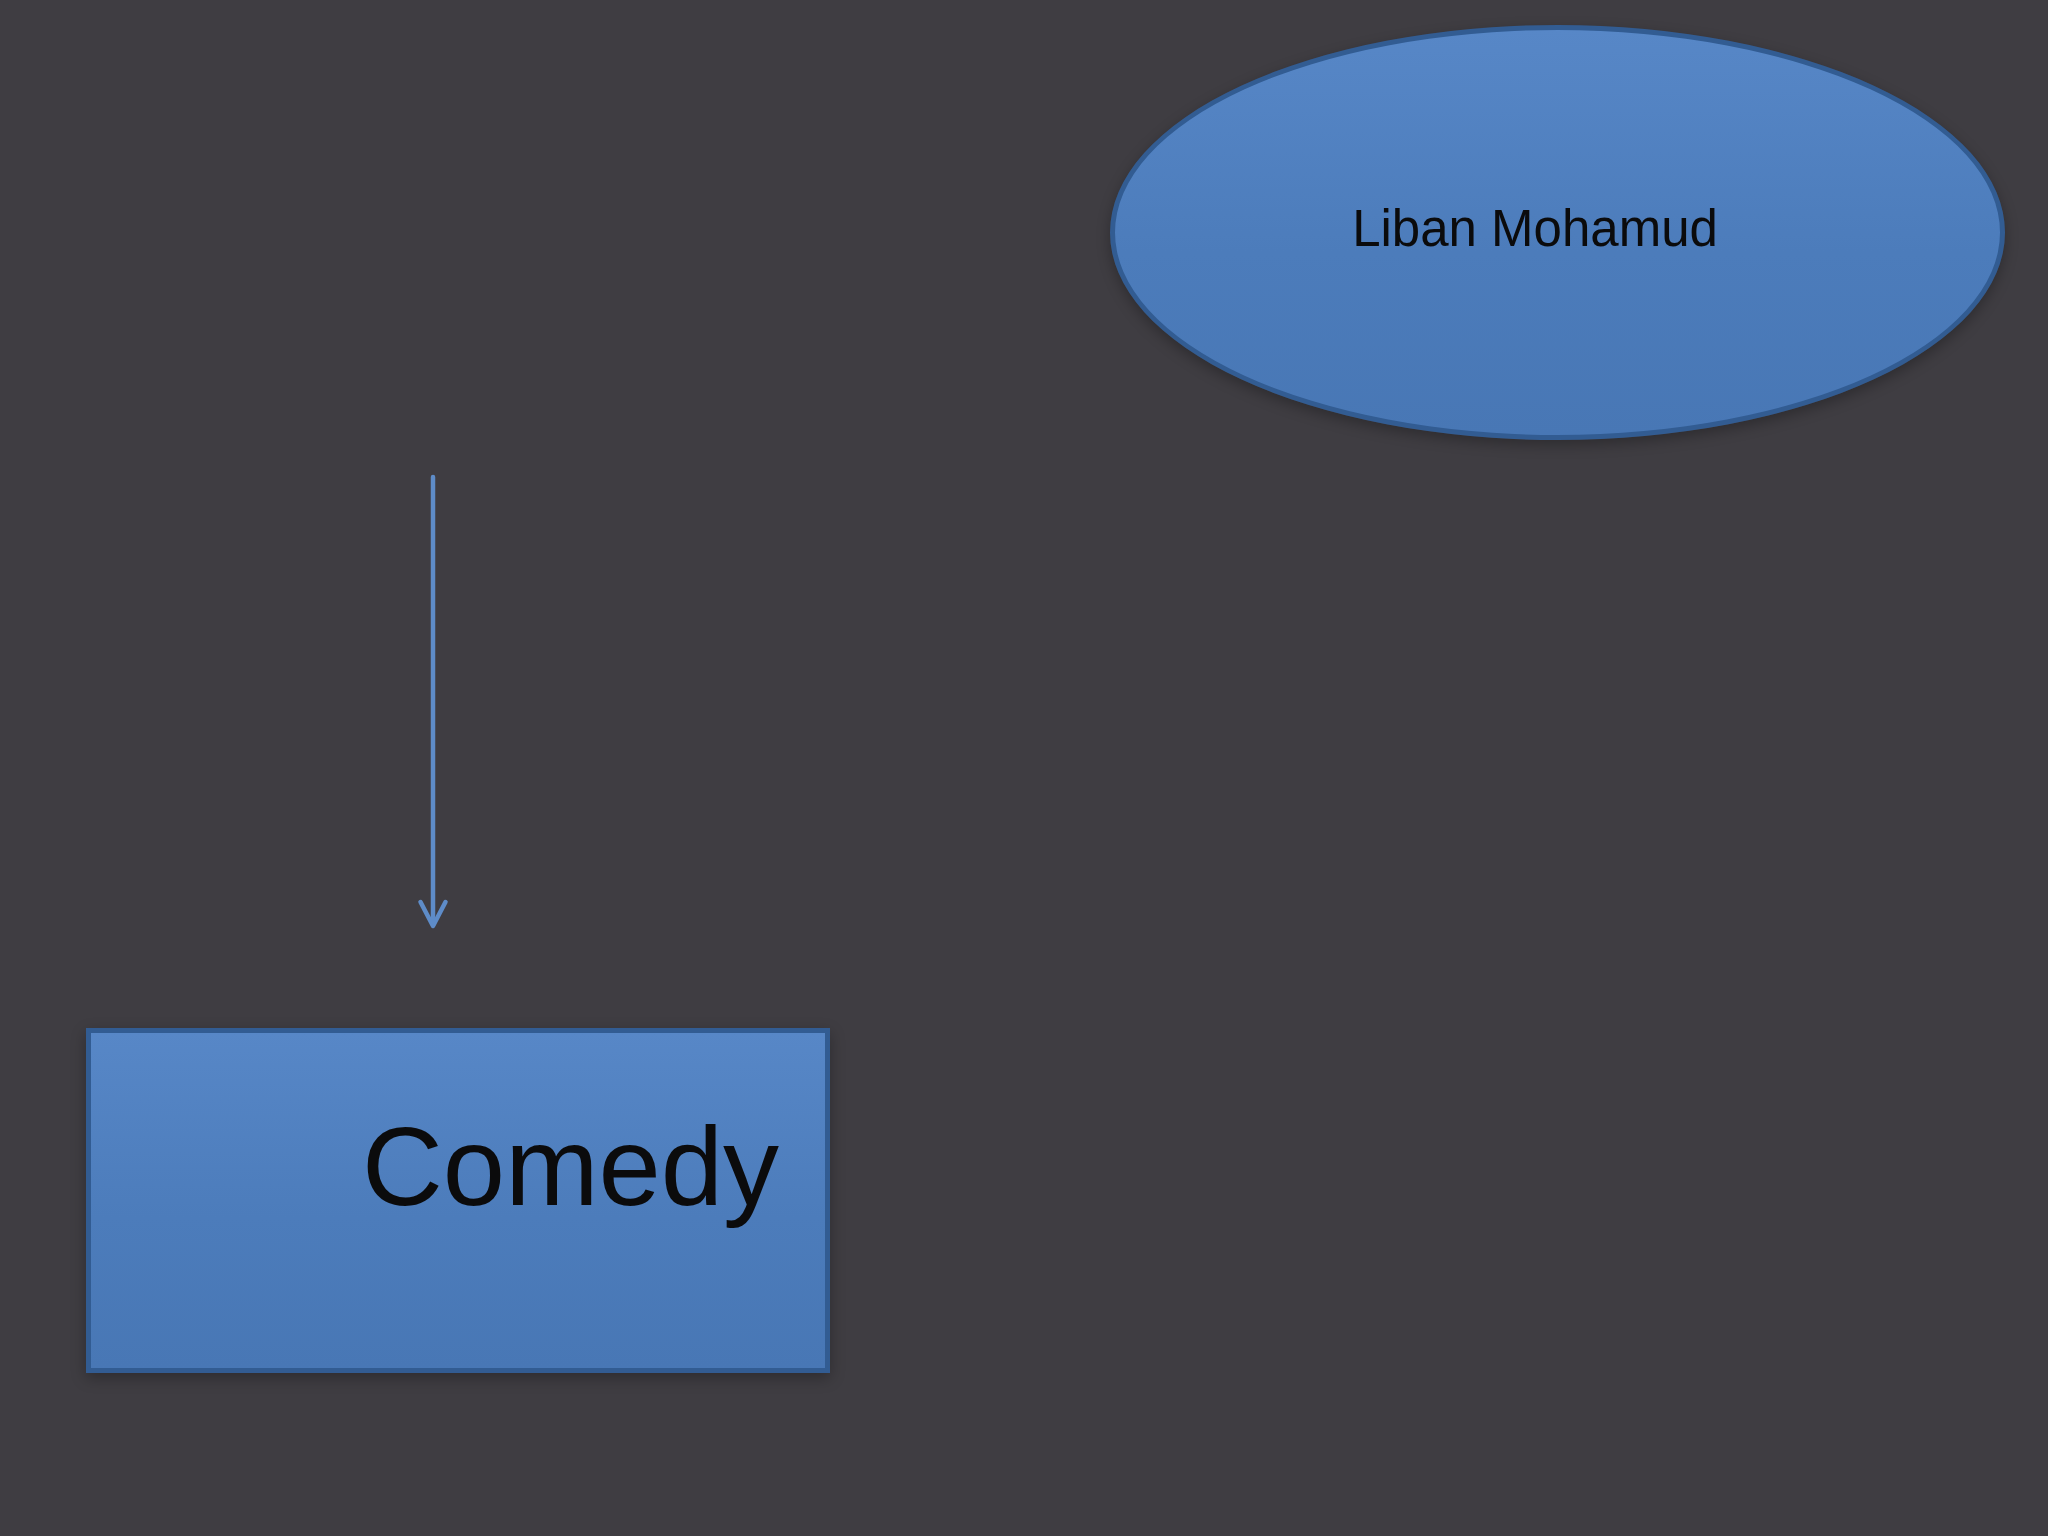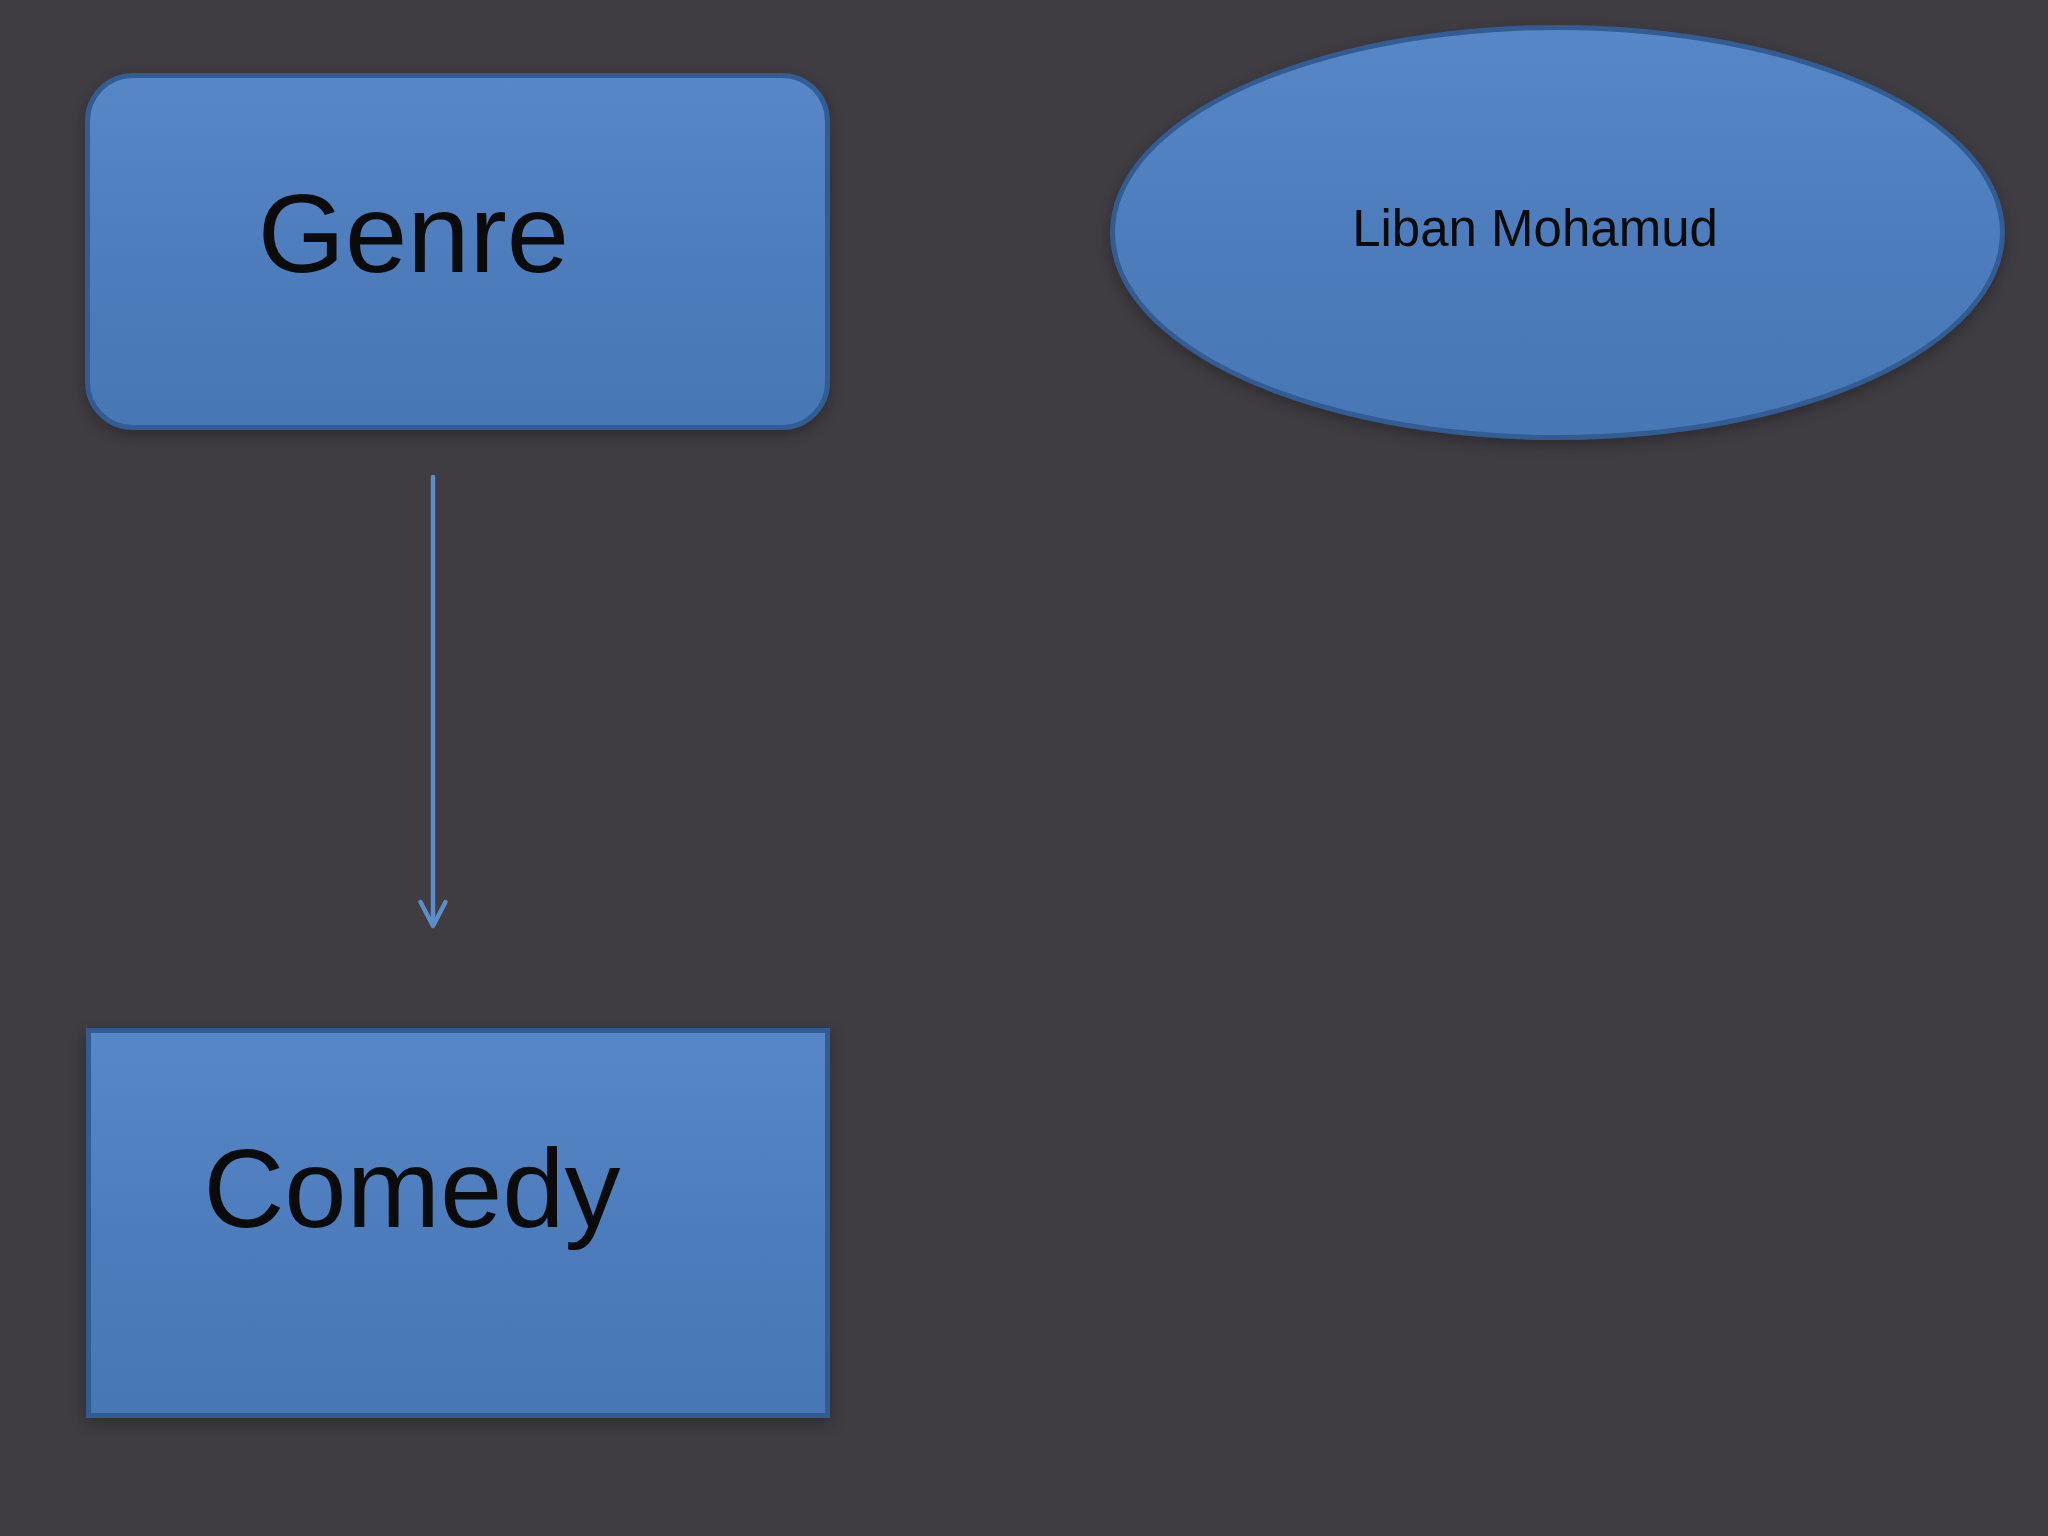--- a/index.html
+++ b/index.html
@@ -48,22 +48,23 @@
   }
   #author-ellipse .label {
     font-size: 51px;
     transform: translate(-26px, -4px);
     margin-left: 7px;
   }
   #comedy-box {
     left: 86px;
     top: 1028px;
     width: 744px;
-    height: 390px;
+    height: 345px;
     border-radius: 0;
+    justify-content: flex-end;
   }
   #comedy-box .label {
     font-size: 112px;
     transform: translate(-46px, -34px);
   }
   #connector-svg {
     position: absolute;
     left: 0;
     top: 0;
     width: 2048px;
@@ -72,23 +73,20 @@
   }
   #connector-svg .clickable {
     pointer-events: stroke;
   }
 </style>
 </head>
 <body>
 
 <div class="slide" id="slide" style="background: rgb(63, 61, 66);">
 
-  <div class="shape" id="genre-box">
-    <span class="label">Genre</span>
-  </div>
 
   <div class="shape" id="author-ellipse">
     <span class="label">Liban Mohamud</span>
   </div>
 
   <div class="shape" id="comedy-box">
     <span class="label">Comedy</span>
   </div>
 
   <svg id="connector-svg" viewBox="0 0 2048 1536" xmlns="http://www.w3.org/2000/svg">

